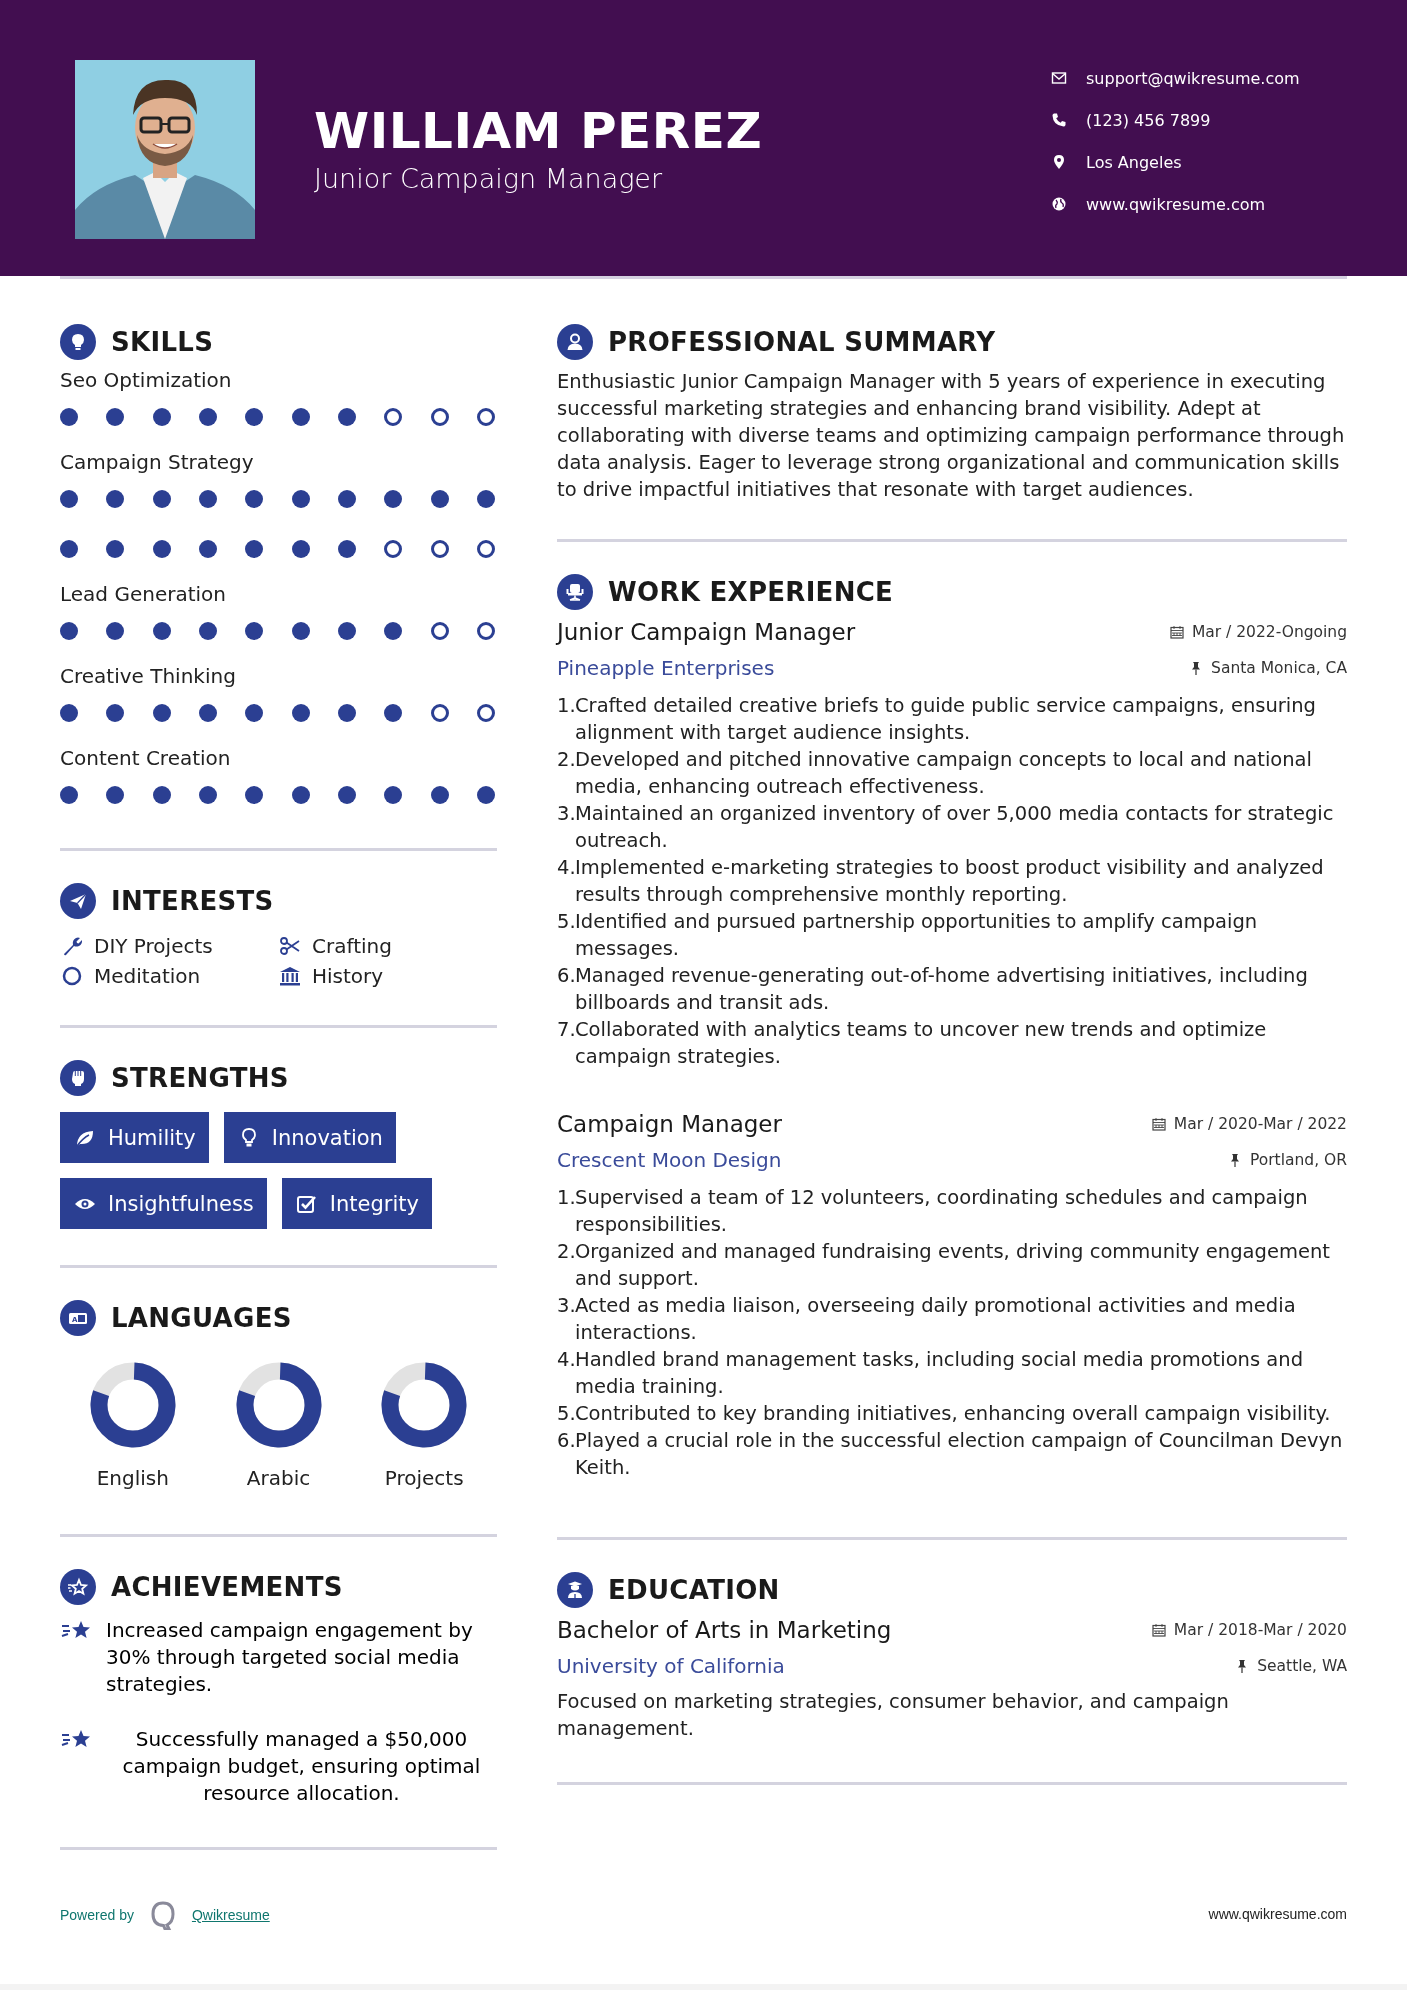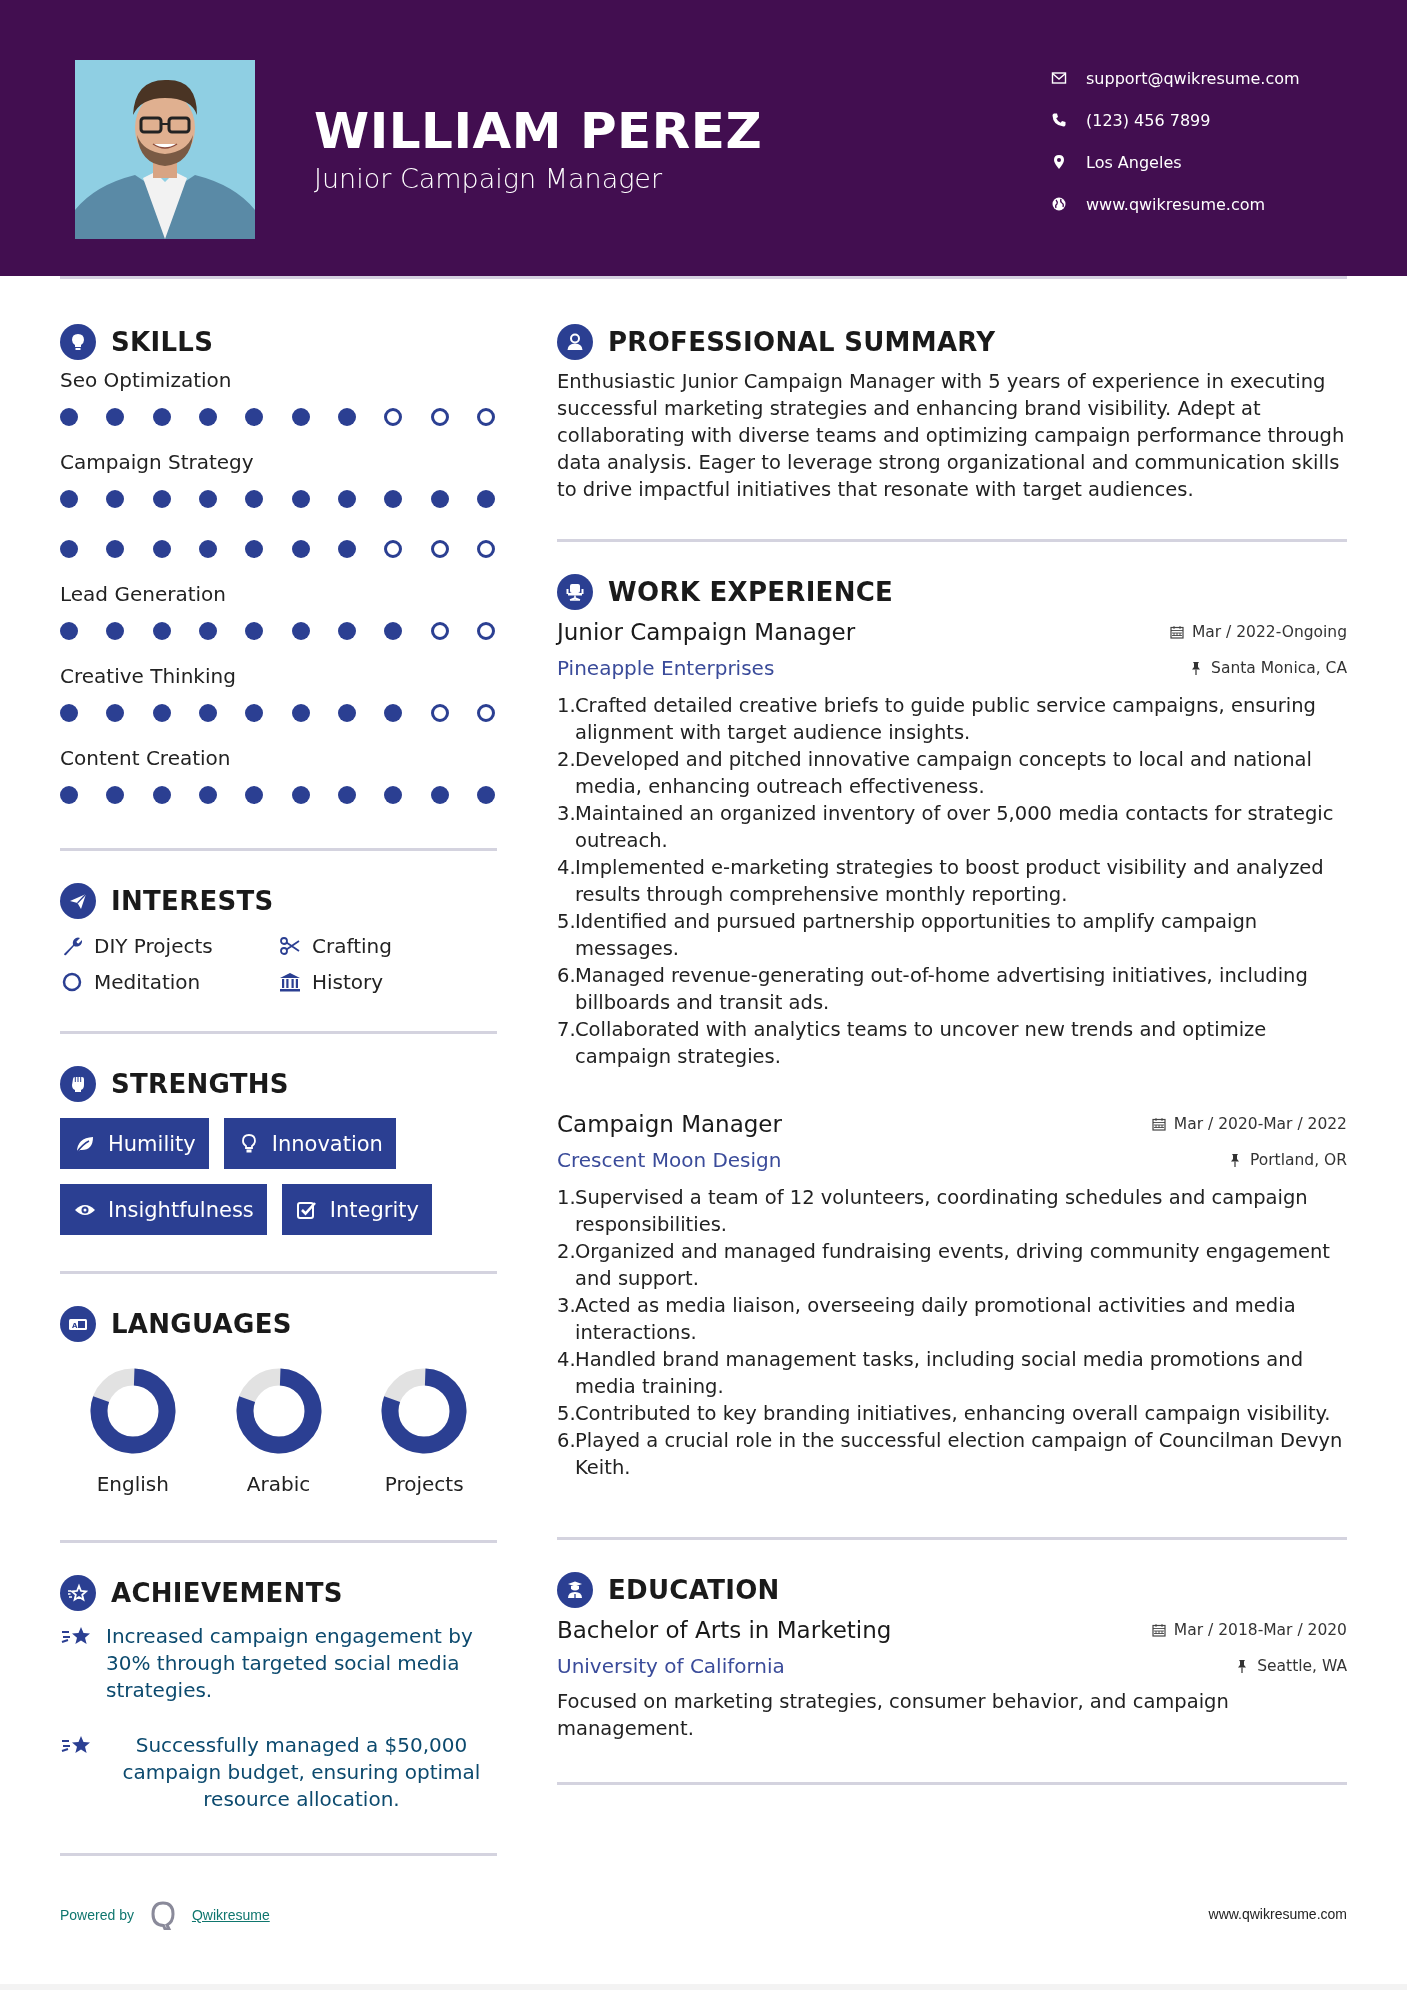--- a/index.html
+++ b/index.html
@@ -29,42 +29,42 @@
   .divider { height: 3px; background: #d4d3df; width: 100%; }
 
   
   .skill { margin-top: 0; }
   .skill-name { font-family: "DejaVu Sans", sans-serif; font-size: 20px; color: #222; height: 32px; line-height: 32px; }
   .dots { display: flex; justify-content: space-between; width: 437px; height: 42px; align-items: center; padding-right: 2px; }
   .dot { width: 18px; height: 18px; border-radius: 50%; background: #2b3f92; }
   .dot.empty { background: #fff; border: 3px solid #2b3f92; }
 
   
-  .interests { display: grid; grid-template-columns: 218px 218px; row-gap: 6px; margin-top: 10px; }
+  .interests { display: grid; grid-template-columns: 218px 218px; row-gap: 0; margin-top: 10px; }
   .interest { display: flex; align-items: center; font-family: "DejaVu Sans", sans-serif; font-size: 20px; color: #222; height: 30px; }
   .interest .iicon { width: 24px; height: 24px; margin-right: 10px; display: inline-flex; align-items: center; justify-content: center; }
   .interest .iicon svg { width: 22px; height: 22px; }
 
   
   .tags { display: flex; flex-wrap: wrap; gap: 15px 15px; margin-top: 14px; }
   .tag { background: #2b3f92; color: #fff; height: 51px; display: inline-flex; align-items: center; padding: 0 13px 0 12px; font-family: "DejaVu Sans", sans-serif; font-size: 21px; }
   .tag .ticon { width: 26px; height: 22px; margin-right: 10px; display: inline-flex; align-items: center; justify-content: center; }
   .tag .ticon svg { width: 22px; height: 22px; }
 
   
   .langs { display: flex; margin-top: 24px; }
   .lang { width: 146px; display: flex; flex-direction: column; align-items: center; }
   .lang svg { width: 86px; height: 86px; }
   .lang-name { margin-top: 18px; font-family: "DejaVu Sans", sans-serif; font-size: 20px; color: #222; }
 
   
   .ach { display: flex; margin-top: 10px; }
   .ach .aicon { width: 34px; height: 28px; margin-right: 12px; flex-shrink: 0; }
   .ach .aicon svg { width: 34px; height: 28px; }
-  .ach-text { font-family: "DejaVu Sans", sans-serif; font-size: 20px; line-height: 27px; color: #0c4a6e; }
+  .ach-text { font-family: "DejaVu Sans", sans-serif; font-size: 20px; line-height: 27px; color: #000000; }
 
   
   .para { font-family: "DejaVu Sans", sans-serif; font-size: 19.5px; line-height: 27px; color: #222; margin-top: 6px; }
   .job-row { display: flex; justify-content: space-between; align-items: center; }
   .job-title { font-family: "DejaVu Sans", sans-serif; font-size: 23px; color: #1a1a1a; height: 36px; line-height: 36px; }
   .job-company { font-family: "DejaVu Sans", sans-serif; font-size: 20px; color: #3a4b9a; height: 36px; line-height: 36px; }
   .meta { display: flex; align-items: center; font-family: "DejaVu Sans", sans-serif; font-size: 15.5px; color: #333; }
   .meta svg { width: 14px; height: 14px; margin-right: 8px; }
   ol.bullets { list-style: none; margin-top: 6px; }
   ol.bullets li { font-family: "DejaVu Sans", sans-serif; font-size: 19.5px; line-height: 27px; color: #222; display: flex; }

